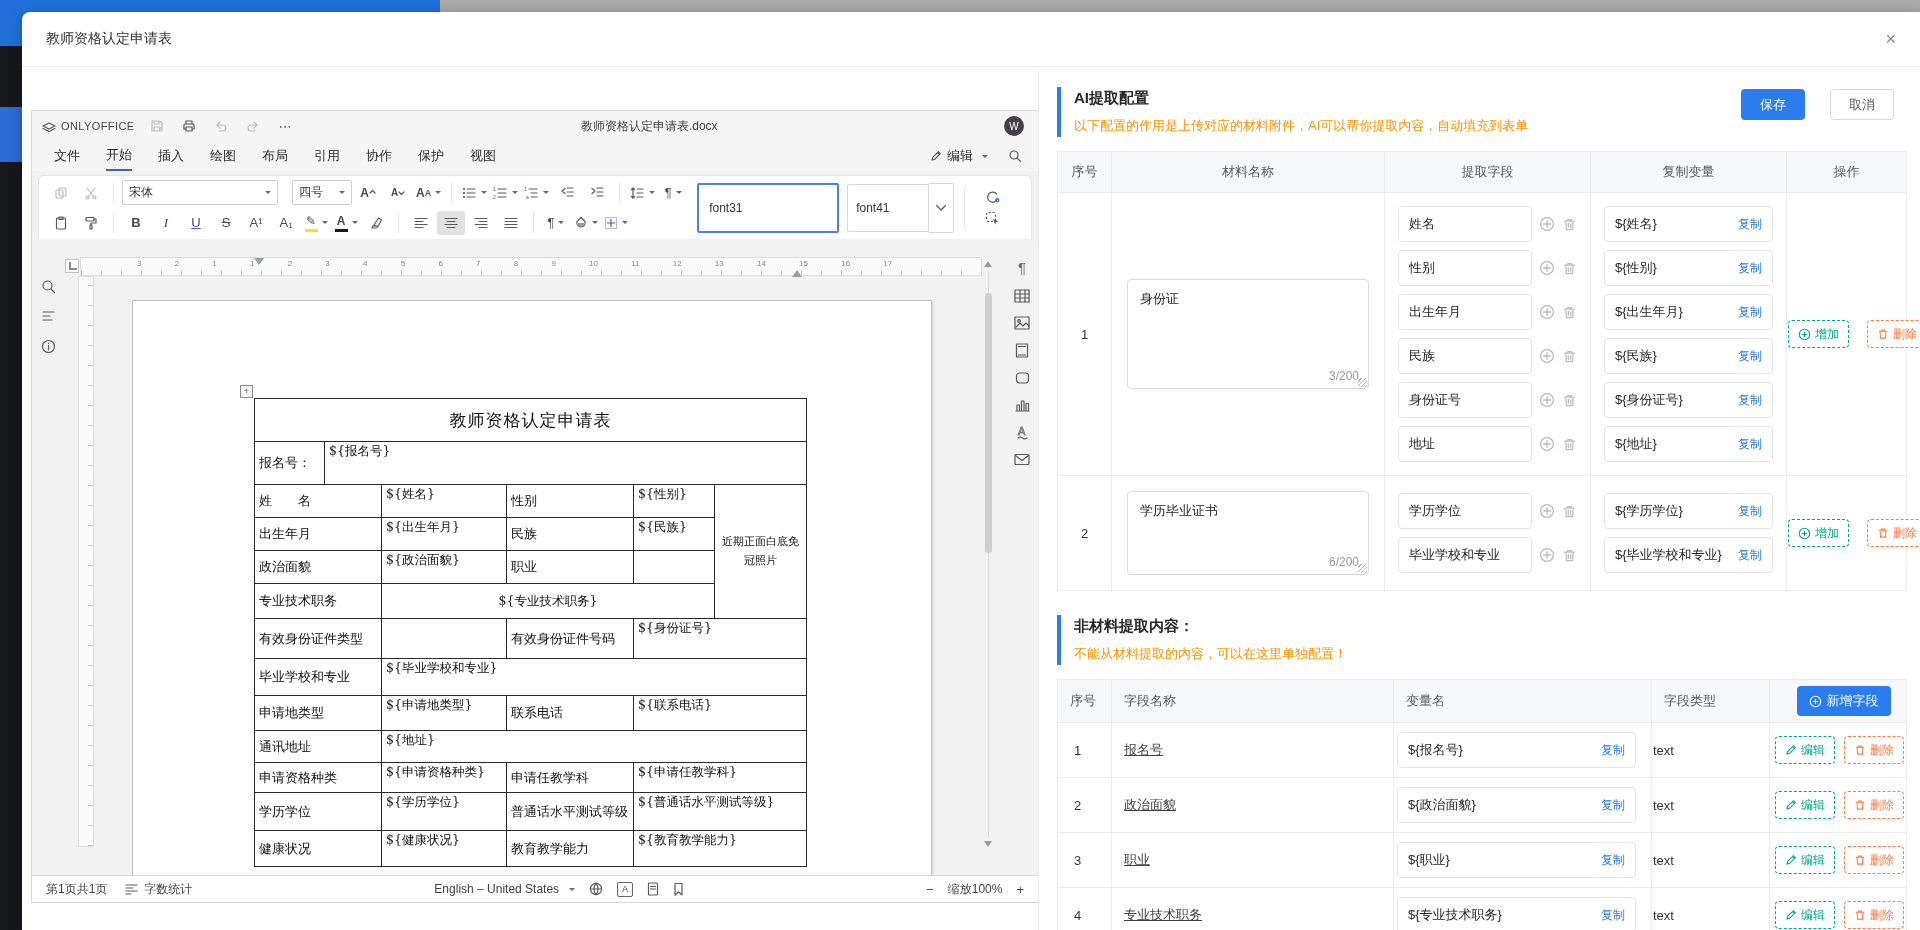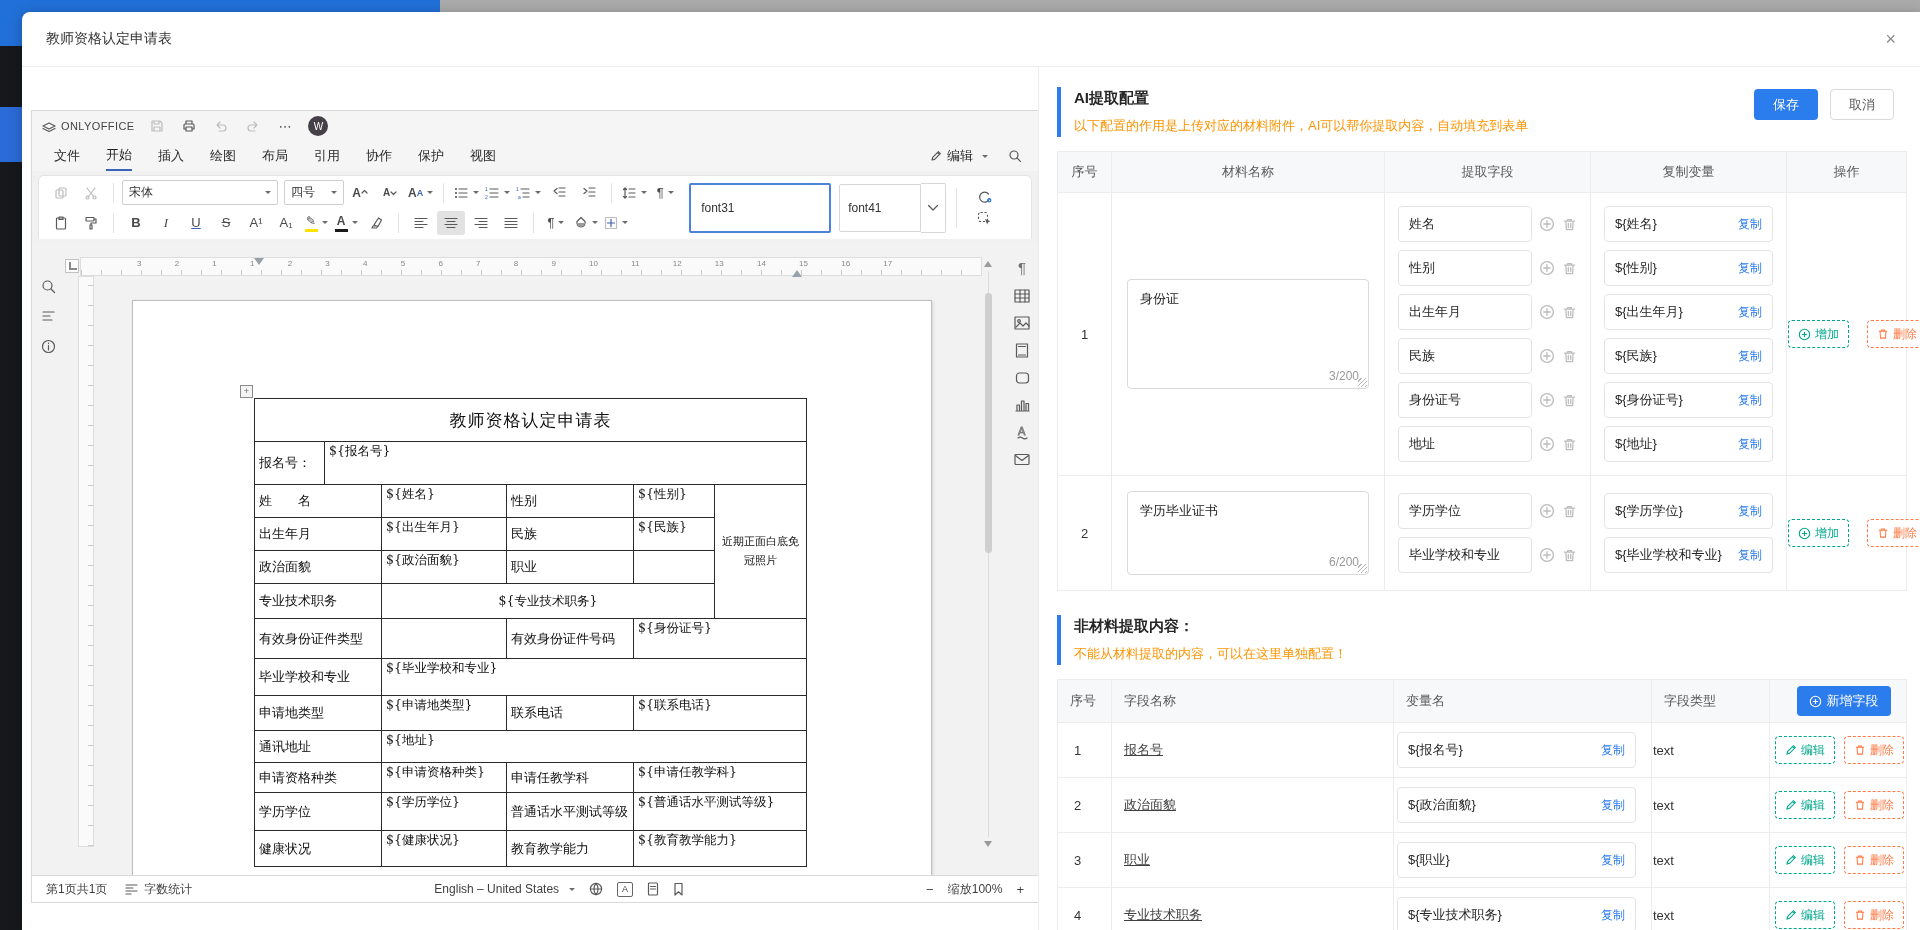--- a/index.html
+++ b/index.html
@@ -88,21 +88,21 @@
   .ed-status{height:26px;background:#fff;border-top:1px solid #d9d9d9;display:flex;align-items:center;font-size:12px;color:#3f3f3f;padding:0 14px;flex:none;gap:18px}
   .stat-group{display:flex;align-items:center;gap:6px}
   .spellbox{width:14px;height:13px;border:1px solid #666;border-radius:2px;font-size:9px;display:flex;align-items:center;justify-content:center}
   .ed-status .mid{margin-left:auto;display:flex;align-items:center;gap:14px}
   .ed-status .zoom{margin-left:auto;display:flex;align-items:center;gap:14px;font-size:13px}
   
   .right-pane{position:absolute;left:1016px;right:0;top:0;bottom:0;border-left:1px solid #ececec;padding:18px 26px 0 18px;overflow:hidden}
   .sec{position:relative;border-left:4px solid #2b7cec;padding:2px 0 2px 13px;margin-top:2px}
   .sec h3{margin:0 0 9px 0;font-size:15px;font-weight:600;color:#262626}
   .sec .sub{font-size:13px;color:#ff9400}
-  .sec-btns{position:absolute;right:0;top:2px;display:flex;gap:12px}
+  .sec-btns{position:absolute;right:0;top:2px;display:flex;gap:25px}
   .btn-primary{min-width:64px;height:31px;background:#2b7cec;color:#fff;border:none;border-radius:4px;font-size:13px;cursor:pointer;font-family:inherit}
   .btn-plain{min-width:64px;height:31px;background:#fff;color:#595959;border:1px solid #d9d9d9;border-radius:4px;font-size:13px;cursor:pointer;font-family:inherit}
   table.cfg{width:100%;border-collapse:collapse;table-layout:fixed;margin-top:14px;background:#fff}
   table.cfg th{background:#f7f8fa;border:1px solid #ececec;height:38px;font-size:13px;color:#595959;font-weight:normal}
   table.cfg td{border:1px solid #ececec;font-size:13px;color:#333;vertical-align:middle}
   td.idx{text-align:center;color:#595959}
   .ta-wrap{margin:14px;border:1px solid #d9d9d9;border-radius:4px;position:relative;background:#fff}
   .ta-text{padding:10px 12px;font-size:13px;color:#262626}
   .ta-count{position:absolute;right:9px;bottom:5px;font-size:12px;color:#999}
   .ta-grip{position:absolute;right:1px;bottom:1px;width:9px;height:9px;
@@ -164,20 +164,21 @@
             <svg width="14" height="14" viewBox="0 0 14 14">
                 <path class="stg" d="M3 6h6a3 3 0 0 1 0 6H5M3 6l3-3M3 6l3 3"></path>
               </svg>
           </span>
           <span class="ic">
             <svg width="14" height="14" viewBox="0 0 14 14">
                 <path class="stg" d="M11 6H5a3 3 0 0 0 0 6h4M11 6L8 3M11 6L8 9"></path>
               </svg>
           </span>
           <span class="ic" style="color:#555;font-size:13px;letter-spacing:1px">⋯</span>
+          <span class="doc-title">教师资格认定申请表.docx</span>
           <span class="avatar">W</span>
         </div>
 
         <div class="ed-menu">
           <span class="mi">文件</span>
           <span class="mi active">开始</span>
           <span class="mi">插入</span>
           <span class="mi">绘图</span>
           <span class="mi">布局</span>
           <span class="mi">引用</span>
@@ -216,21 +217,21 @@
                       <path class="stg" d="M3 2l7 9M11 2L4 11"></path>
                       <circle class="stg" cx="3.5" cy="11.5" r="1.5"></circle>
                       <circle class="stg" cx="10.5" cy="11.5" r="1.5"></circle>
                     </svg>
                   </span>
                 <span class="vsep"></span>
                 <span class="select sel-font">
                     <span>宋体</span>
                     <i class="caret" style="margin-left:auto"></i>
                   </span>
-                <span class="select sel-size" style="margin-left:4px">
+                <span class="select sel-size" style="margin-left:12px">
                     <span>四号</span>
                     <i class="caret" style="margin-left:auto"></i>
                   </span>
                 <span class="tbtn">
                     <span class="letterA">A</span>
                     <svg width="7" height="7" viewBox="0 0 7 7">
                       <path class="st" d="M1 4l2.5-2.5L6 4"></path>
                     </svg>
                   </span>
                 <span class="tbtn">

